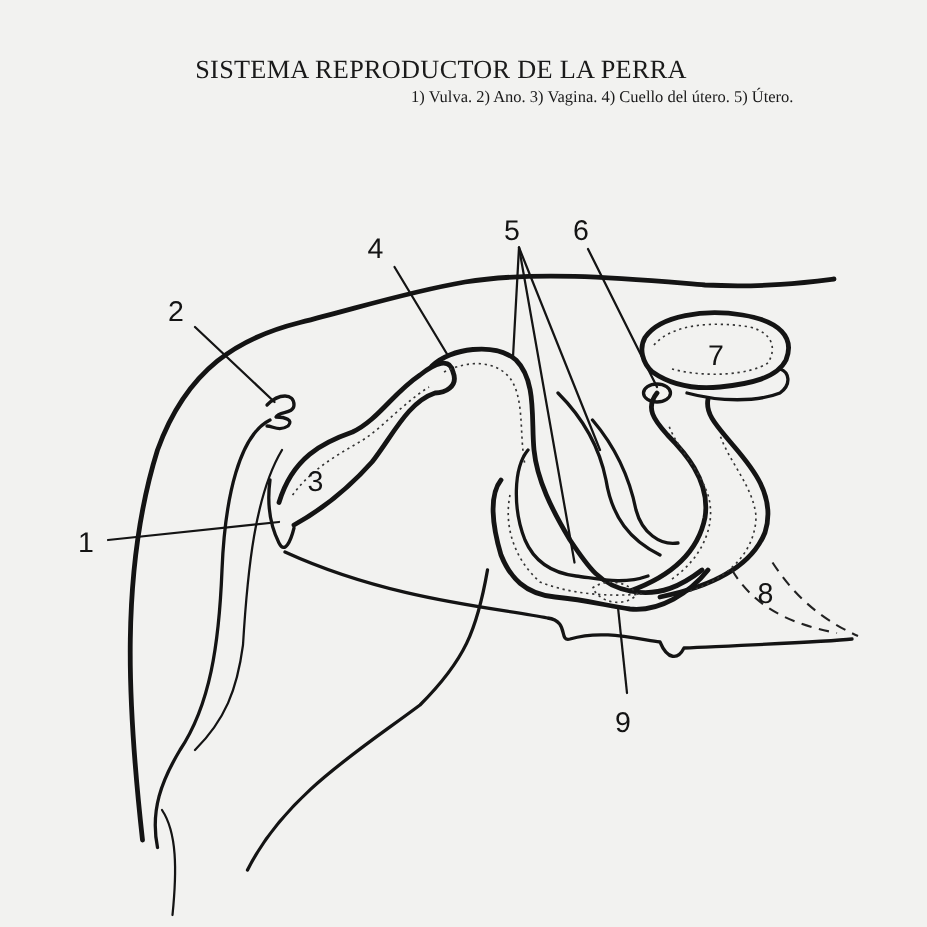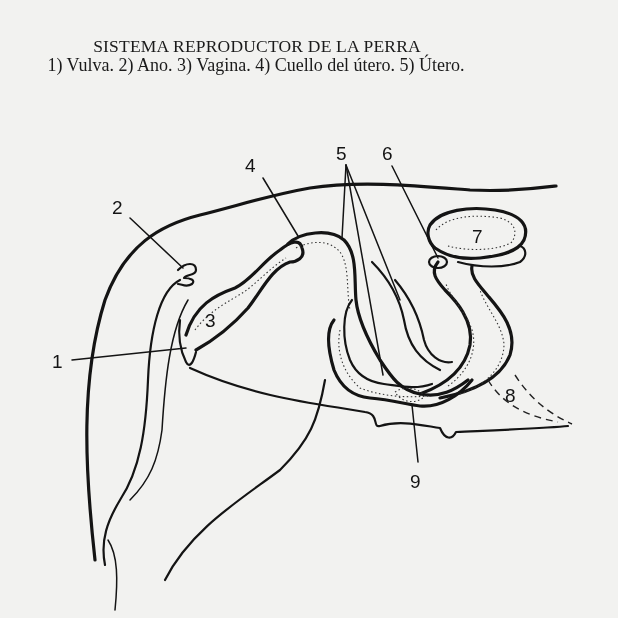--- a/index.html
+++ b/index.html
@@ -6,27 +6,28 @@
   body {
     width: 618px; height: 618px; overflow: hidden;
     background: #f2f2f0;
     position: relative;
     font-family: "Liberation Serif", "DejaVu Serif", serif;
     color: #1a1a1a;
   }
   .caption {
     position: absolute; left: 0; top: 36px; width: 492px;
     text-align: center;
+    padding-left: 37px;
   }
   .title {
     font-size: 17.5px; letter-spacing: 0.2px; line-height: 20px;
     margin-left: 22px;
   }
   .legend-line {
-    font-size: 18px; line-height: 19px; margin-left: 20px;
+    font-size: 11px; line-height: 19px; margin-left: 20px; text-align: right;
   }
   svg.diagram { position: absolute; left: 0; top: 0; }
   .ink { fill: none; stroke: #141414; stroke-linecap: round; stroke-linejoin: round; }
   .thick { stroke-width: 3.2; }
   .med { stroke-width: 2.2; }
   .thin { stroke-width: 1.5; }
   .dot { fill: none; stroke: #333; stroke-width: 1.1; stroke-dasharray: 1.5 2.5; }
   .dash { fill: none; stroke: #222; stroke-width: 1.4; stroke-dasharray: 7 5; }
   .num {
     font-family: "Liberation Sans", "DejaVu Sans", sans-serif;

